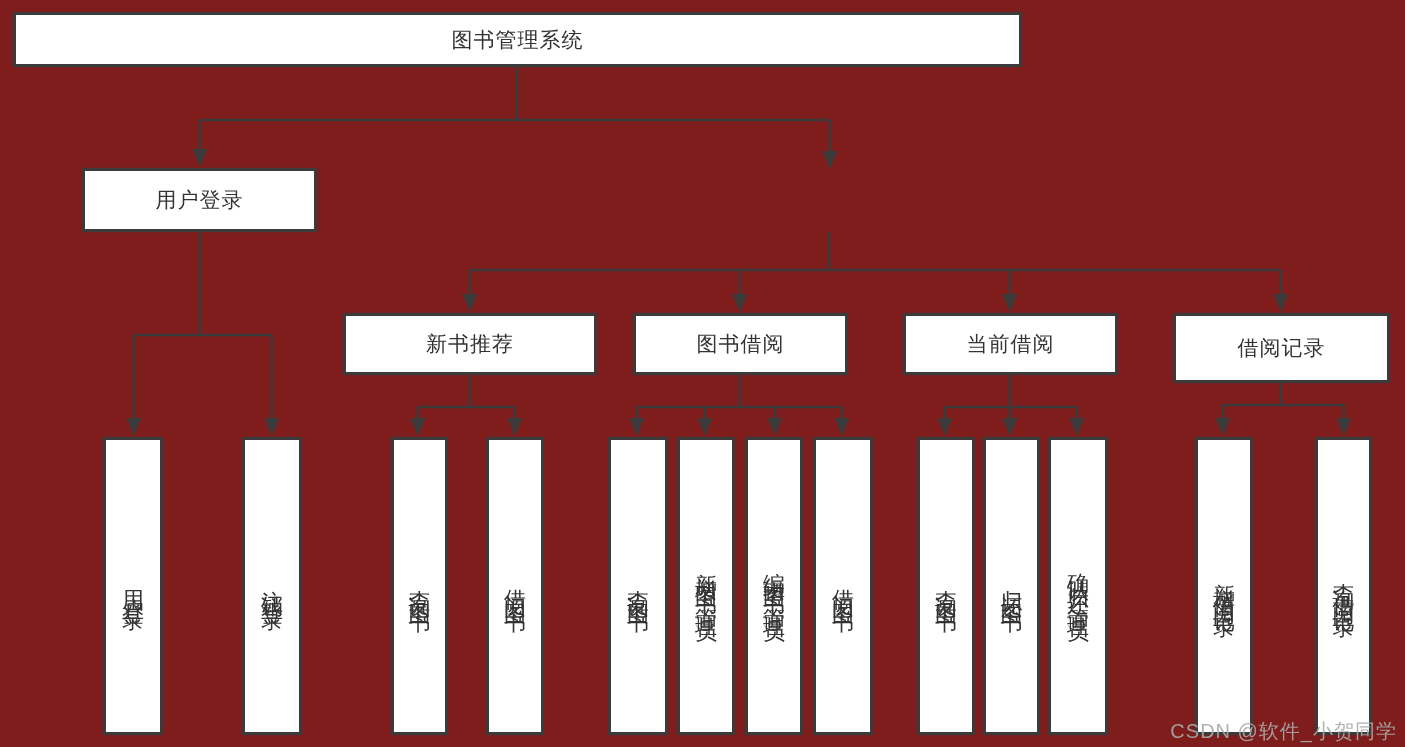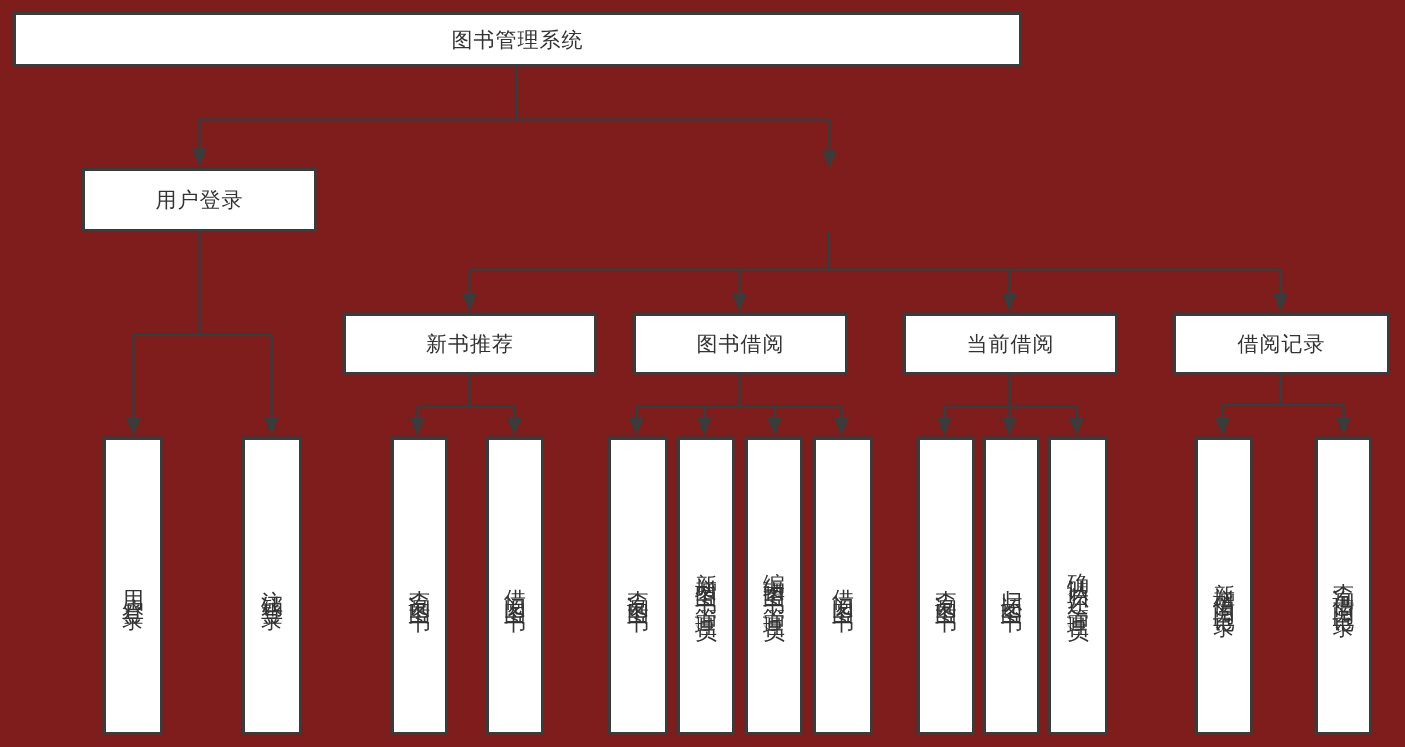--- a/index.html
+++ b/index.html
@@ -79,21 +79,21 @@
     </g>
   </svg>
 
   <div class="hnode" style="left:13px;top:12px;width:1009px;height:55px;">图书管理系统</div>
 
   <div class="hnode" style="left:82px;top:168px;width:235px;height:64px;">用户登录</div>
 
   <div class="hnode" style="left:343px;top:313px;width:254px;height:62px;">新书推荐</div>
   <div class="hnode" style="left:903px;top:313px;width:215px;height:62px;">当前借阅</div>
   <div class="hnode" style="left:633px;top:313px;width:215px;height:62px;">图书借阅</div>
-  <div class="hnode" style="left:1173px;top:313px;width:217px;height:62px;font-family:Liberation Mono, monospace;">借阅记录</div>
+  <div class="hnode" style="left:1173px;top:313px;width:217px;height:70px;font-family:Liberation Mono, monospace;">借阅记录</div>
 
   <div class="vnode" style="left:103px;width:60px;">
     <span>用户登录</span>
   </div>
   <div class="vnode" style="left:242px;width:60px;">
     <span>注销登录</span>
   </div>
 
   <div class="vnode" style="left:391px;width:57px;">
     <span>查询图书</span>
@@ -125,14 +125,15 @@
     <span>确认归还（管理员）</span>
   </div>
 
   <div class="vnode" style="left:1195px;width:58px;">
     <span>新增借阅记录</span>
   </div>
   <div class="vnode" style="left:1315px;width:57px;">
     <span>查询借阅记录</span>
   </div>
 
+  <div class="watermark">CSDN @软件_小贺同学</div>
 
 </div>
 
 </body></html>

